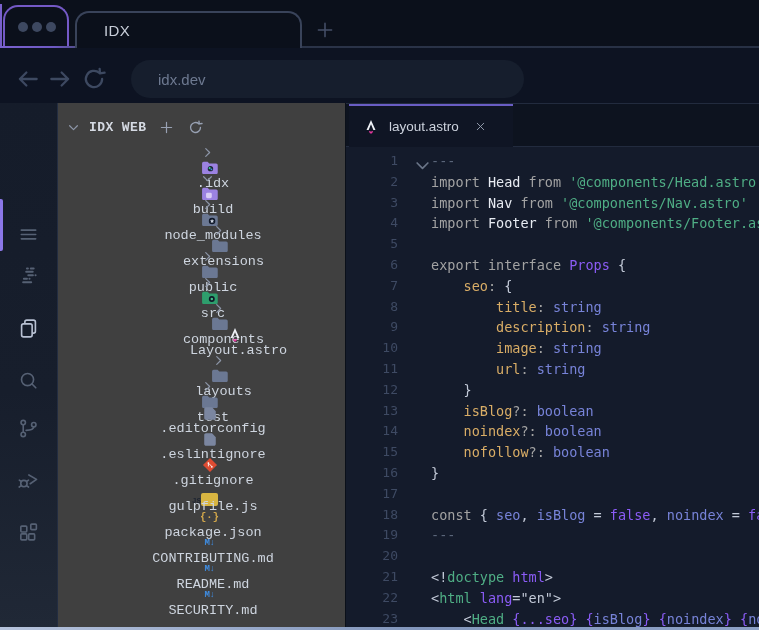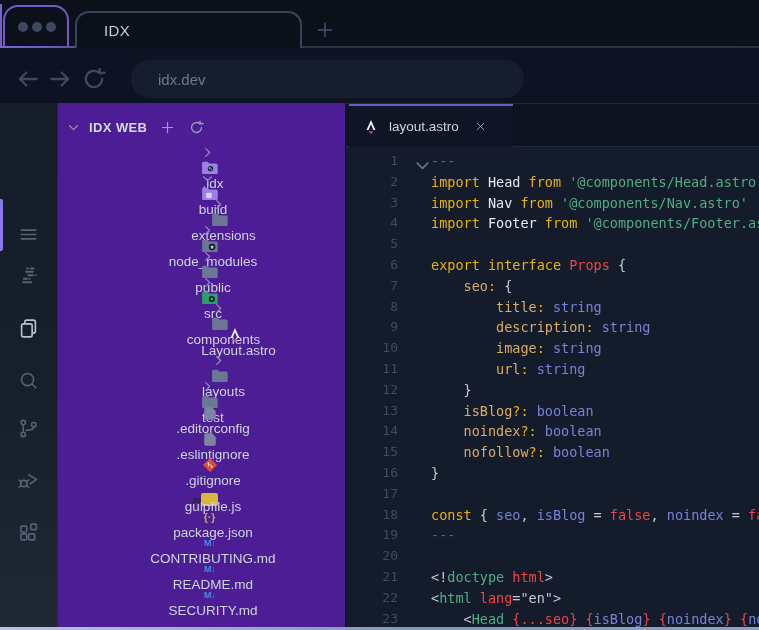--- a/index.html
+++ b/index.html
@@ -28,21 +28,21 @@
   #url-bar{left:131px;top:60px;width:393px;height:38px;border-radius:19px;background:#161e2d;
     display:flex;align-items:center;padding-left:27px;box-sizing:border-box;color:#6d7990;font-size:15px;}
   
   #activity-bar{left:0;top:103px;width:57px;height:524px;
     background:linear-gradient(#151c2a,#171e2c 55%,#202836);}
   #activity-divider{left:57px;top:103px;width:1px;height:524px;background:#232d41;}
   .act-icon{position:absolute;left:17px;width:23px;height:23px;color:#566174;}
   .act-icon.active{color:#b8c1d3;}
   #active-strip{left:0;top:199px;width:3px;height:52px;background:#8b77e8;border-radius:0 2px 2px 0;}
   
-  #tree{left:58px;top:103px;width:287px;height:524px;background:#4c1d95;overflow:hidden;}
+  #tree{left:58px;top:103px;width:287px;height:524px;background:#404040;overflow:hidden;font-family:Liberation Mono, monospace;}
   #tree-header{display:flex;align-items:center;height:32px;margin-top:8px;padding:0 14px 0 8px;}
   #tree-title{font-size:13px;font-weight:700;color:#d5dae3;letter-spacing:.4px;margin-left:4px;}
   .tree-action{margin-left:12px;width:17px;height:17px;color:#98a1b3;}
   .tree-action:first-of-type{margin-left:auto;}
   #tree-list{margin-top:2px;}
   .tree-row{height:26px;display:flex;align-items:center;color:#ced5df;font-size:13.5px;font-weight:500;flex-direction:column;}
   .tree-chev{width:15px;height:15px;margin-right:4px;color:#8d96a8;flex:none;}
   .tree-spacer{width:19px;flex:none;}
   .tree-ficon{width:18px;height:16px;flex:none;display:flex;align-items:center;justify-content:center;}
   .tree-label{margin-left:7px;white-space:nowrap;}
@@ -57,22 +57,22 @@
   #editor-tab{margin-left:3px;width:164px;height:43px;background:#0f1524;border-top:2.5px solid #695dc4;
     box-sizing:border-box;display:flex;align-items:center;padding:0 12px 0 13px;gap:9px;position:relative;top:0;}
   #editor-tab .tab-label{color:#ccd2dd;font-size:13.5px;}
   #tab-close{width:13px;height:13px;color:#99a2b4;margin-left:6px;}
   #code{padding-top:4px;font-family:"DejaVu Sans Mono",monospace;font-size:13.5px;line-height:20.8px;}
   .code-line{display:flex;height:20.8px;white-space:pre;}
   .gutter{width:52px;text-align:right;color:#3e4a63;font-size:13px;flex:none;}
   .foldcol{width:33px;flex:none;position:relative;}
   .foldcol svg{position:absolute;left:8px;top:4px;width:13px;height:13px;color:#6b7689;}
   .code-text{flex:none;}
-  .tk-kw{color:#eab308}.tk-id{color:#e7ebf2}.tk-str{color:#4fae85}.tk-type{color:#7783d8}
-  .tk-prop{color:#d9ad66}.tk-purple{color:#ef4444}.tk-pun{color:#c3cad8}.tk-cm{color:#5a6579}
+  .tk-kw{color:#a3a3a3}.tk-id{color:#e7ebf2}.tk-str{color:#4fae85}.tk-type{color:#7783d8}
+  .tk-prop{color:#d9ad66}.tk-purple{color:#8b5cf6}.tk-pun{color:#c3cad8}.tk-cm{color:#5a6579}
   svg.icn{display:block;width:100%;height:100%;stroke-width:1.7;}
   svg.thick{stroke-width:2.1;}
   svg.thin{stroke-width:1.9;}
 </style>
 </head>
 <body>
 
 <div class="abs" id="frame-left"></div>
 <div class="abs" id="baseline"></div>
 
@@ -206,47 +206,47 @@
           </svg>
         </div>
         <div class="tree-ficon">
           <svg class="icn " viewBox="0 0 20 17">
             <path fill="#9b82e2" d="M1.2 3.4c0-1 .8-1.8 1.8-1.8h4.3l1.9 2h7.6c1 0 1.8.8 1.8 1.8v8c0 1-.8 1.8-1.8 1.8H3c-1 0-1.8-.8-1.8-1.8z"></path>
             <rect x="5.6" y="7" width="6.4" height="6.2" rx="1.6" fill="#d9cdf6"></rect>
           </svg>
         </div>
     <span class="tree-label">build</span>
   </div>
-      <div class="tree-row" style="padding-left:37px">
-    <div class="tree-chev">
-          <svg class="icn thin" viewBox="0 0 24 24" fill="none" stroke="currentColor" stroke-linecap="round" stroke-linejoin="round">
-            <path d="M9.2 5.8l6.2 6.2-6.2 6.2"></path>
-          </svg>
-        </div>
-        <div class="tree-ficon">
-          <svg class="icn " viewBox="0 0 20 17">
-            <path fill="#6b7893" d="M1.2 3.4c0-1 .8-1.8 1.8-1.8h4.3l1.9 2h7.6c1 0 1.8.8 1.8 1.8v8c0 1-.8 1.8-1.8 1.8H3c-1 0-1.8-.8-1.8-1.8z"></path>
-          </svg>
-        </div>
-    <span class="tree-label">extensions</span>
-  </div>
       <div class="tree-row" style="padding-left:16px">
     <div class="tree-chev">
           <svg class="icn thin" viewBox="0 0 24 24" fill="none" stroke="currentColor" stroke-linecap="round" stroke-linejoin="round">
             <path d="M9.2 5.8l6.2 6.2-6.2 6.2"></path>
           </svg>
         </div>
         <div class="tree-ficon">
           <svg class="icn " viewBox="0 0 20 17">
             <path fill="#6b7893" d="M1.2 3.4c0-1 .8-1.8 1.8-1.8h4.3l1.9 2h7.6c1 0 1.8.8 1.8 1.8v8c0 1-.8 1.8-1.8 1.8H3c-1 0-1.8-.8-1.8-1.8z"></path>
             <circle cx="12.3" cy="9.6" r="3.6" fill="#10192a"></circle>
             <path fill="#cfd6e2" d="M12.3 7.3l.7 1.5 1.6.2-1.2 1.1.3 1.6-1.4-.8-1.4.8.3-1.6-1.2-1.1 1.6-.2z"></path>
           </svg>
         </div>
     <span class="tree-label">node_modules</span>
+  </div>
+      <div class="tree-row" style="padding-left:37px">
+    <div class="tree-chev">
+          <svg class="icn thin" viewBox="0 0 24 24" fill="none" stroke="currentColor" stroke-linecap="round" stroke-linejoin="round">
+            <path d="M9.2 5.8l6.2 6.2-6.2 6.2"></path>
+          </svg>
+        </div>
+        <div class="tree-ficon">
+          <svg class="icn " viewBox="0 0 20 17">
+            <path fill="#6b7893" d="M1.2 3.4c0-1 .8-1.8 1.8-1.8h4.3l1.9 2h7.6c1 0 1.8.8 1.8 1.8v8c0 1-.8 1.8-1.8 1.8H3c-1 0-1.8-.8-1.8-1.8z"></path>
+          </svg>
+        </div>
+    <span class="tree-label">extensions</span>
   </div>
       <div class="tree-row" style="padding-left:16px">
     <div class="tree-chev">
           <svg class="icn thin" viewBox="0 0 24 24" fill="none" stroke="currentColor" stroke-linecap="round" stroke-linejoin="round">
             <path d="M9.2 5.8l6.2 6.2-6.2 6.2"></path>
           </svg>
         </div>
         <div class="tree-ficon">
           <svg class="icn " viewBox="0 0 20 17">
             <path fill="#6b7893" d="M1.2 3.4c0-1 .8-1.8 1.8-1.8h4.3l1.9 2h7.6c1 0 1.8.8 1.8 1.8v8c0 1-.8 1.8-1.8 1.8H3c-1 0-1.8-.8-1.8-1.8z"></path>

